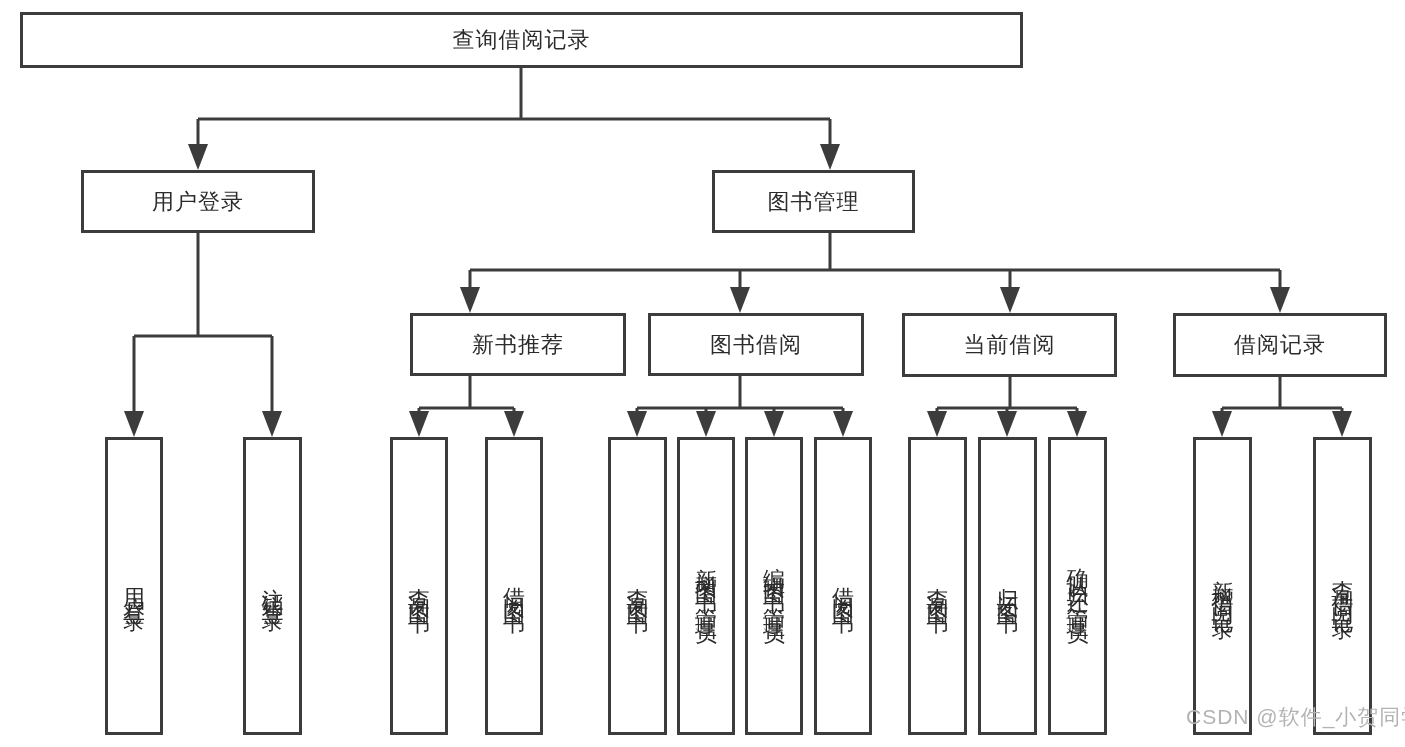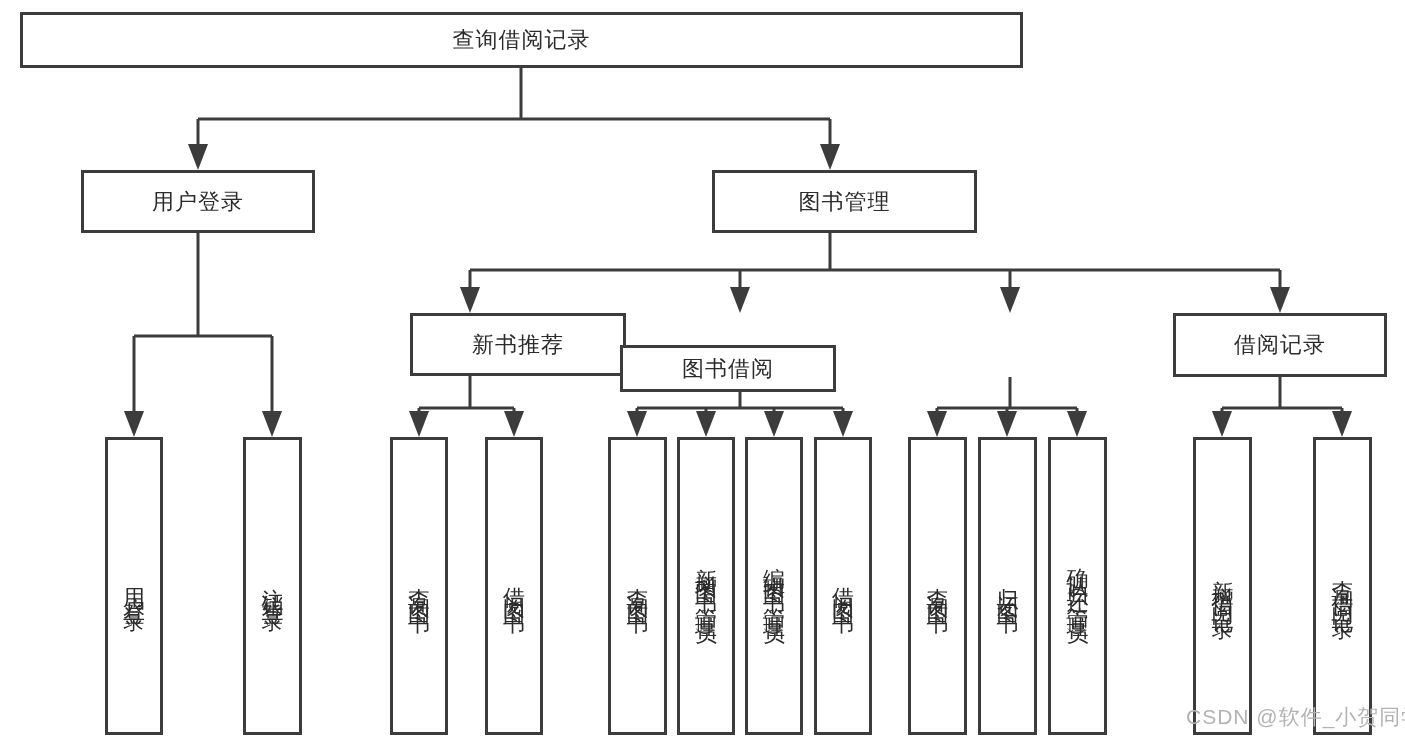--- a/index.html
+++ b/index.html
@@ -84,24 +84,25 @@
     <g stroke="#3c3c3c" stroke-width="3" fill="none">
       <path d="M1280 377 V408 M1222 408 H1342 M1222 408 V413 M1342 408 V413"></path>
       <polygon points="1212,411 1232,411 1222,437" fill="#3c3c3c" stroke="none"></polygon>
       <polygon points="1332,411 1352,411 1342,437" fill="#3c3c3c" stroke="none"></polygon>
     </g>
   </svg>
 
   <div class="box" style="left:20px;top:12px;width:1003px;height:56px;">查询借阅记录</div>
 
   <div class="box" style="left:81px;top:170px;width:234px;height:63px;">用户登录</div>
-  <div class="box" style="left:712px;top:170px;width:265px;height:63px;">图书管理</div>
+  <div class="box" style="left:712px;top:170px;width:203px;height:63px;">图书管理</div>
 
   <div class="box" style="left:362px;top:313px;width:216px;height:63px;margin-left:48px;">新书推荐</div>
-  <div class="box" style="left:620px;top:313px;width:216px;height:47px;margin-top:32px;">图书借阅</div>
+  <div class="box" style="left:648px;top:313px;width:216px;height:63px;">图书借阅</div>
+  <div class="box" style="left:902px;top:313px;width:215px;height:64px;">当前借阅</div>
   <div class="box" style="left:1173px;top:313px;width:214px;height:64px;">借阅记录</div>
 
   <div class="box vbox" style="left:105px;top:437px;width:58px;height:298px;">用户登录</div>
   <div class="box vbox" style="left:243px;top:437px;width:59px;height:298px;">注销登录</div>
 
   <div class="box vbox" style="left:390px;top:437px;width:58px;height:298px;">查询图书</div>
   <div class="box vbox" style="left:485px;top:437px;width:58px;height:298px;">借阅图书</div>
 
   <div class="box vbox" style="left:608px;top:437px;width:59px;height:298px;">查询图书</div>
   <div class="box vbox" style="left:677px;top:437px;width:58px;height:298px;">新增图书（管理员）</div>

